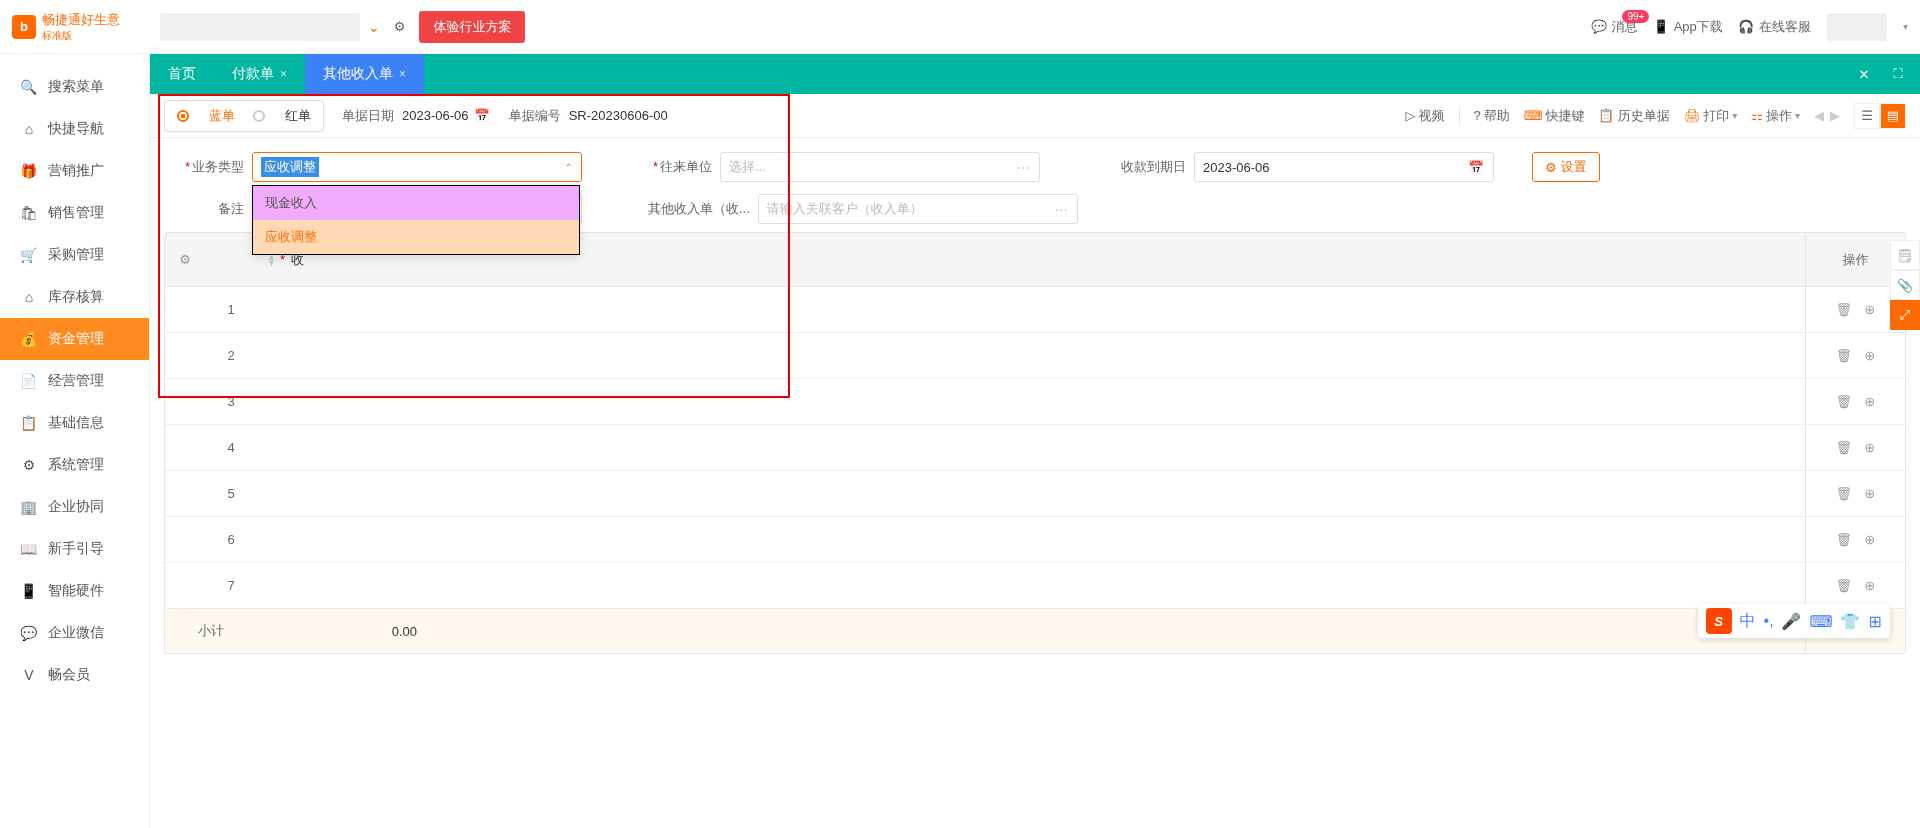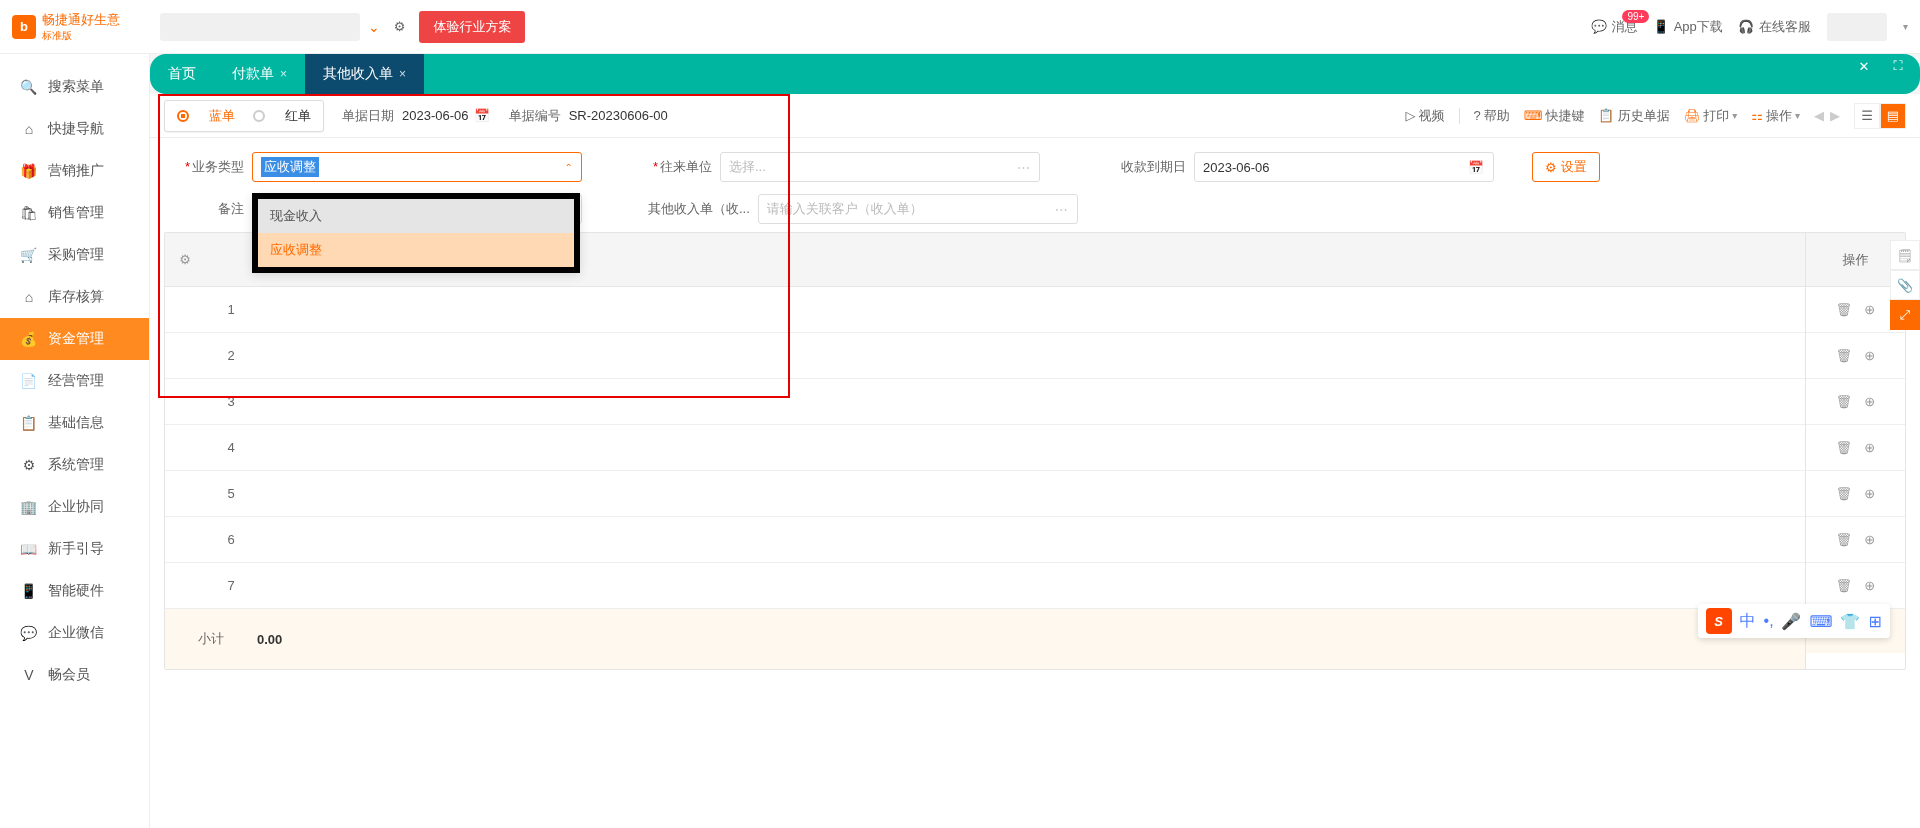--- a/index.html
+++ b/index.html
@@ -27,23 +27,23 @@
 
 .sidebar { width: 150px; border-right: 1px solid #eee; padding-top: 12px; }
 .side-item { display: flex; align-items: center; gap: 10px; padding: 12px 20px; color: #555; cursor: pointer; font-size: 14px; }
 .side-item.active { background: #ff8a1f; color: #fff; }
 .side-icon { width: 18px; height: 18px; display: inline-flex; align-items: center; justify-content: center; color: inherit; }
 
 
 .main { flex: 1; display: flex; flex-direction: column; background: #f5f5f5; position: relative; }
 
 
-.tabs { background: #00b6a1; height: 40px; display: flex; align-items: flex-start; color: #fff; border-radius: 16px; }
+.tabs { background: #00b6a1; height: 40px; display: flex; align-items: center; color: #fff; }
 .tab { padding: 0 18px; height: 40px; display: flex; align-items: center; gap: 6px; cursor: pointer; font-size: 14px; }
-.tab.active { background: #0c4a6e; }
+.tab.active { background: #3b82f6; }
 .tab-close { font-size: 12px; opacity: 0.8; }
 .tabbar-right { margin-left: auto; display: flex; gap: 10px; padding-right: 10px; }
 .tabbar-ic { width: 24px; height: 24px; display: flex; align-items: center; justify-content: center; cursor: pointer; color: #fff; }
 
 
 .form-area { background: #fff; margin: 0; padding: 0; flex: 1; display: flex; flex-direction: column; position: relative; }
 .red-highlight { position: absolute; top: 0px; left: 8px; width: 632px; height: 304px; border: 2px solid #e60000; z-index: 5; pointer-events: none; }
 
 .form-row1 { display: flex; align-items: center; height: 44px; padding: 0 14px; border-bottom: 1px solid #eee; }
 .radio-tabs { display: flex; align-items: center; border: 1px solid #ddd; border-radius: 3px; overflow: visible; background: #fff; box-shadow: 0 1px 2px rgba(0,0,0,0.05); padding: 4px 8px; gap: 10px; }
@@ -72,39 +72,39 @@
 .sel-input { border: 1px solid #ddd; border-radius: 3px; height: 30px; display: flex; align-items: center; padding: 0 8px; min-width: 320px; position: relative; }
 .sel-input.open { border-color: #ff6a00; }
 .sel-text { background: #3a8ee6; color: #fff; padding: 1px 3px; font-size: 13px; }
 .sel-chevron { margin-left: auto; color: #ff6a00; font-size: 10px; }
 .placeholder { color: #bbb; }
 .more-ic { margin-left: auto; color: #bbb; letter-spacing: 1px; }
 
 .settings-btn { border: 1px solid #ff6a00; color: #ff6a00; background: #fff; padding: 5px 12px; border-radius: 3px; display: flex; align-items: center; gap: 4px; cursor: pointer; font-size: 13px; }
 
 
-.dropdown-panel { position: absolute; top: 40px; left: -1px; width: 100%; background: #e5e5e5; border: 6px solid #000000; box-shadow: 0 3px 10px rgba(0,0,0,0.12); z-index: 20; }
+.dropdown-panel { position: absolute; top: 32px; left: -1px; width: 100%; background: #f0abfc; border: 1px solid #000000; box-shadow: 0 3px 10px rgba(0,0,0,0.12); z-index: 20; }
 .dd-item { padding: 8px 12px; font-size: 13px; color: #555; cursor: pointer; }
 .dd-item.hov { background: #ffd9b3; color: #ff6a00; }
 
 
 .tblwrap { flex: 1; padding: 0 14px 14px; }
 .tbl { border: 1px solid #e5e5e5; border-radius: 2px; overflow: hidden; display: flex; }
 .tbl-main { flex: 1; }
 .headrow { background: #f5f5f5; display: flex; height: 54px; align-items: center; border-bottom: 1px solid #e5e5e5; }
 .hc-gear { width: 40px; text-align: center; color: #999; }
 .hc-num { width: 52px; text-align: center; }
 .hc-amt { width: 180px; padding-left: 10px; display: flex; align-items: center; gap: 4px; }
 .hc-amt .srt { color: #ccc; font-size: 9px; display: flex; flex-direction: column; line-height: 6px; }
 .datarow { display: flex; height: 46px; align-items: center; border-bottom: 1px solid #eee; }
 .dc-num { width: 52px; text-align: center; color: #666; }
 .dc-gear { width: 40px; }
-.totalrow { display: flex; height: 60px; align-items: center; background: #fff8ee; }
+.totalrow { display: flex; height: 44px; align-items: center; background: #fff8ee; }
 .tc-lbl { width: 92px; text-align: center; color: #666; }
-.tc-amt { width: 180px; padding-right: 20px; font-weight: 700; }
+.tc-amt { width: 180px; text-align: right; padding-right: 20px; font-weight: 400; }
 
 .ops-col { width: 100px; border-left: 1px solid #e5e5e5; }
 .ops-head { background: #f5f5f5; height: 54px; display: flex; align-items: center; justify-content: center; color: #666; border-bottom: 1px solid #e5e5e5; }
 .ops-row { height: 46px; display: flex; align-items: center; justify-content: center; gap: 12px; border-bottom: 1px solid #eee; color: #999; }
 .ops-row span { cursor: pointer; }
 .ops-total { height: 44px; background: #fff8ee; }
 
 
 .right-tabs { position: fixed; right: 0; top: 240px; display: flex; flex-direction: column; }
 .rtab { width: 30px; height: 30px; background: #fff; border: 1px solid #eee; display: flex; align-items: center; justify-content: center; color: #999; cursor: pointer; }

